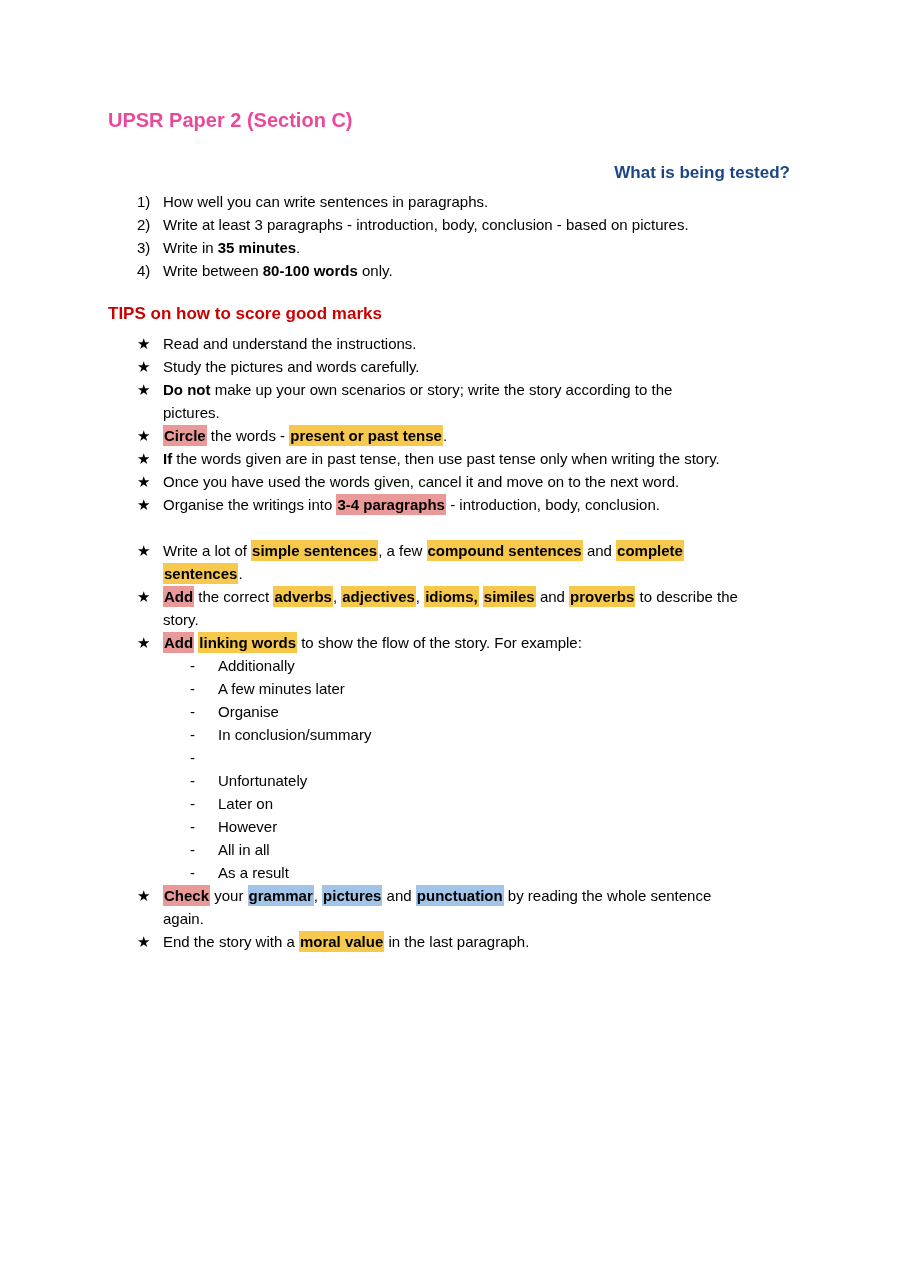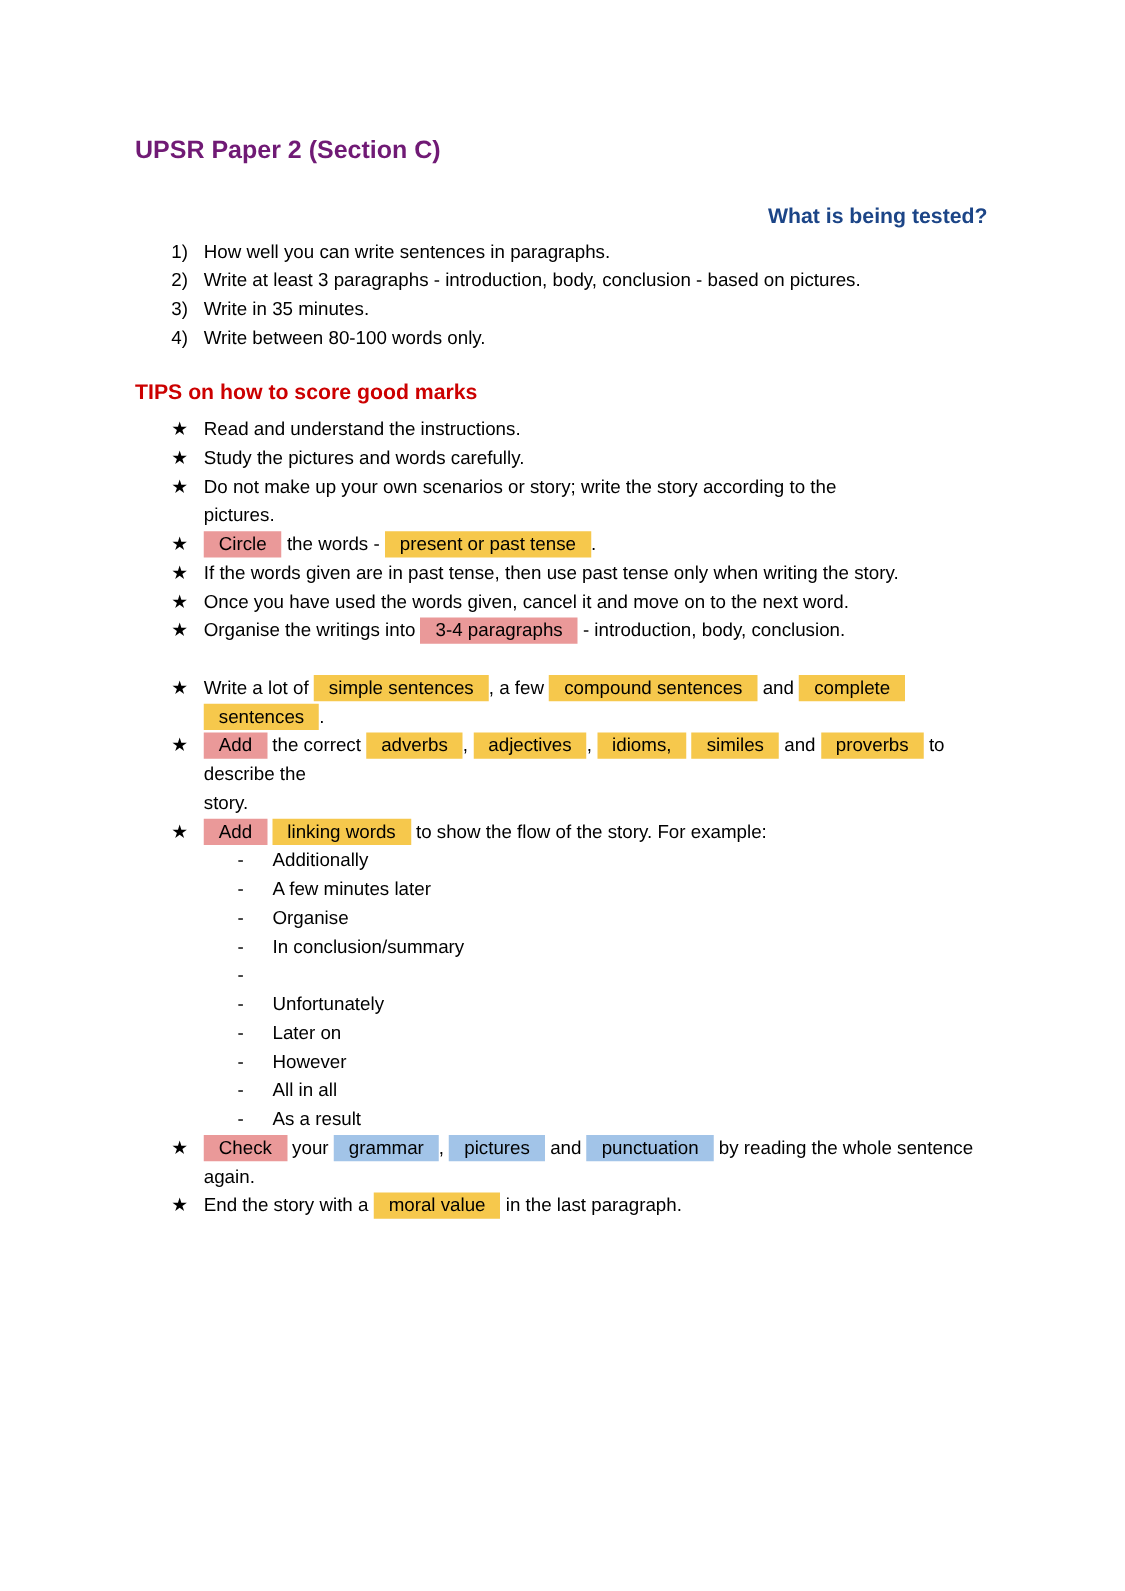--- a/index.html
+++ b/index.html
@@ -12,21 +12,21 @@
     box-sizing: border-box;
     padding: 107px 110px 60px 108px;
     font-family: "Liberation Sans", sans-serif;
     color: #000000;
   }
   h1.doc-title {
     margin: 0;
     font-size: 20px;
     line-height: 26px;
     font-weight: bold;
-    color: #701a75;
+    color: #ec4899;
   }
   h2.section-heading {
     font-size: 17px;
     line-height: 22px;
     font-weight: bold;
     margin: 0;
   }
   h2.h-blue { color: var(--heading_blue, #1c4587); margin: 29px 0 6px 16px; text-align: right; }
   h2.h-red  { color: var(--heading_red,  #cc0000); margin: 21px 0 7px 0; }
 
@@ -53,22 +53,22 @@
     align-items: flex-start;
     font-size: 15px;
     line-height: 23px;
   }
   .sub-item .sub-marker {
     flex: 0 0 28px;
     width: 28px;
     margin-left: 82px;
   }
 
-  .b { font-weight: normal; }
-  .hl { padding: 2px 12px; }
+  .b { font-weight: bold; }
+  .hl { padding: 2px 1px; }
   .hl-yellow { background: var(--hl_yellow, #f6c84c); }
   .hl-pink   { background: var(--hl_pink,   #ea9999); }
   .hl-blue   { background: var(--hl_blue,   #a2c4e8); }
 </style>
 </head>
 <body>
 
 <div class="page">
 
   <h1 class="doc-title">UPSR Paper 2 (Section C)</h1>

